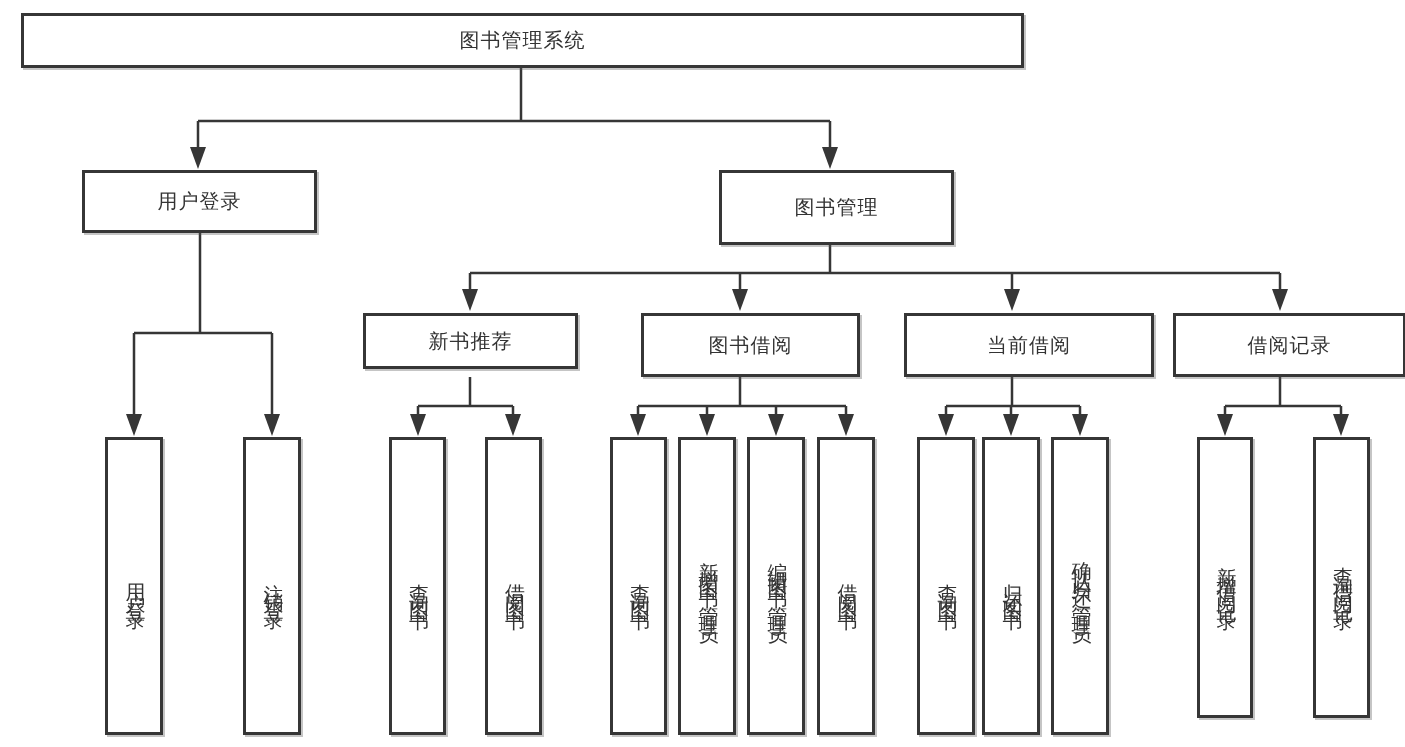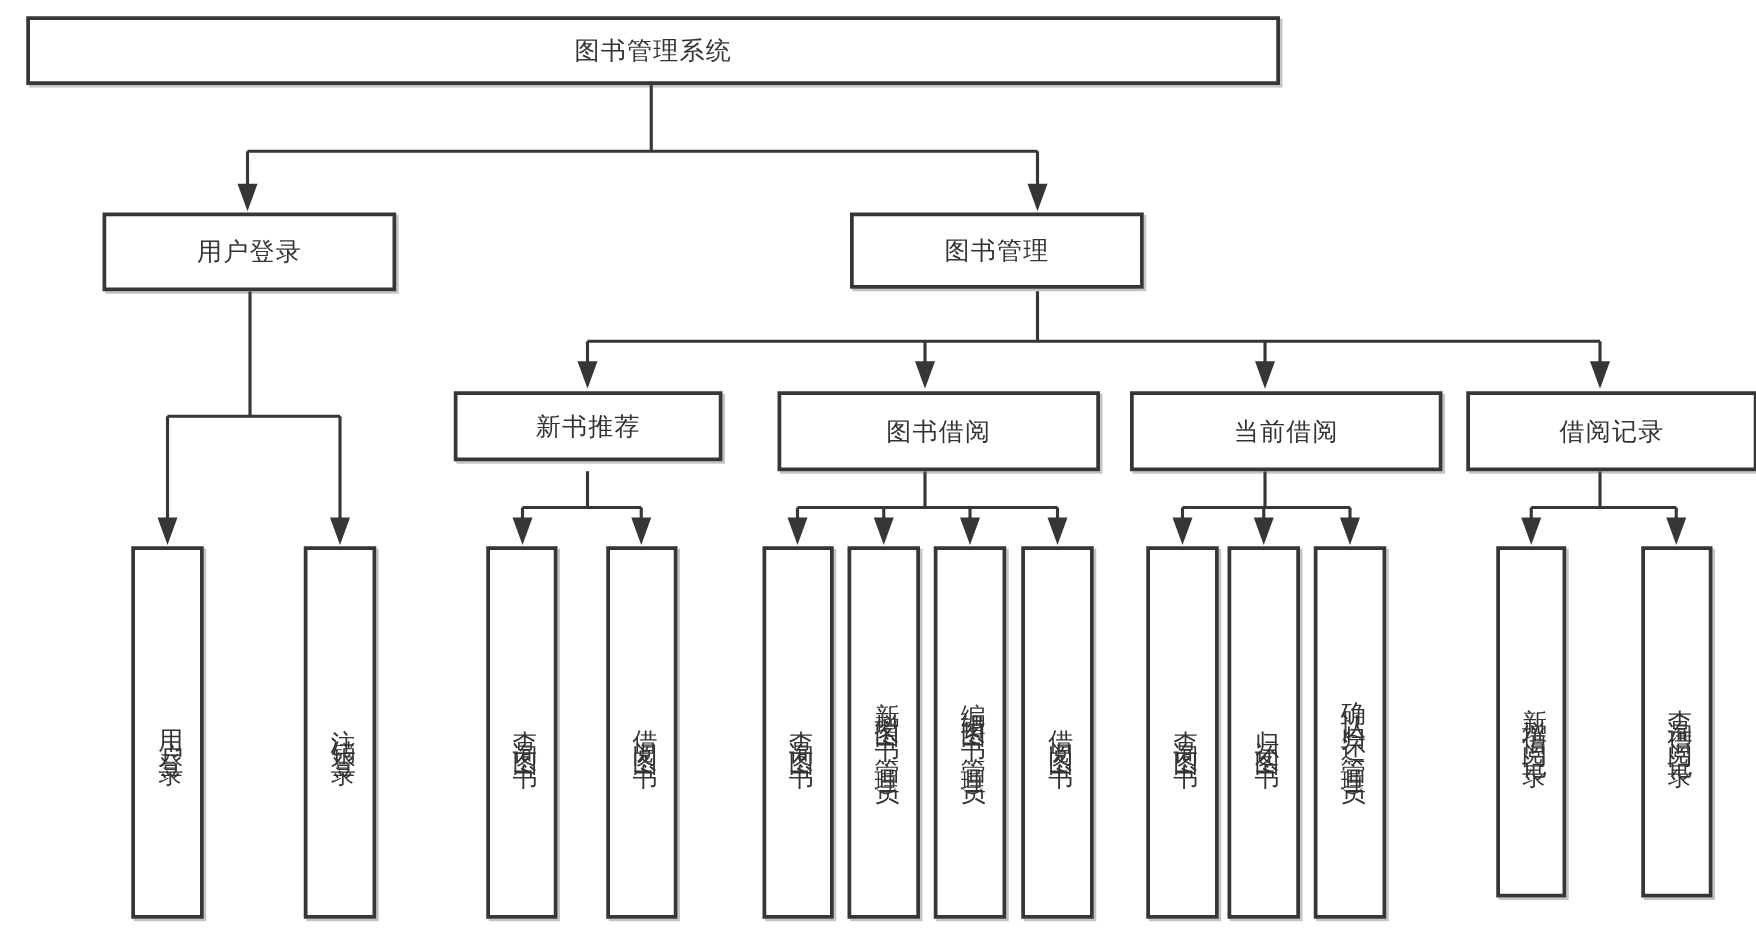--- a/index.html
+++ b/index.html
@@ -96,28 +96,28 @@
     </g>
   </svg>
 
   <div class="node h" style="left:21px;top:13px;width:1003px;height:55px">
     <span class="lbl">图书管理系统</span>
   </div>
 
   <div class="node h" style="left:82px;top:170px;width:235px;height:63px">
     <span class="lbl">用户登录</span>
   </div>
-  <div class="node h" style="left:680px;top:170px;width:235px;height:61px">
+  <div class="node h" style="left:719px;top:170px;width:235px;height:75px">
     <span class="lbl">图书管理</span>
   </div>
 
   <div class="node h" style="left:363px;top:313px;width:215px;height:56px">
     <span class="lbl">新书推荐</span>
   </div>
-  <div class="node h" style="left:622px;top:313px;width:258px;height:64px">
+  <div class="node h" style="left:641px;top:313px;width:219px;height:64px">
     <span class="lbl">图书借阅</span>
   </div>
   <div class="node h" style="left:904px;top:313px;width:250px;height:64px">
     <span class="lbl">当前借阅</span>
   </div>
   <div class="node h" style="left:1173px;top:313px;width:233px;height:64px">
     <span class="lbl">借阅记录</span>
   </div>
 
   <div class="node v" style="left:105px;top:437px;width:58px;height:298px">

